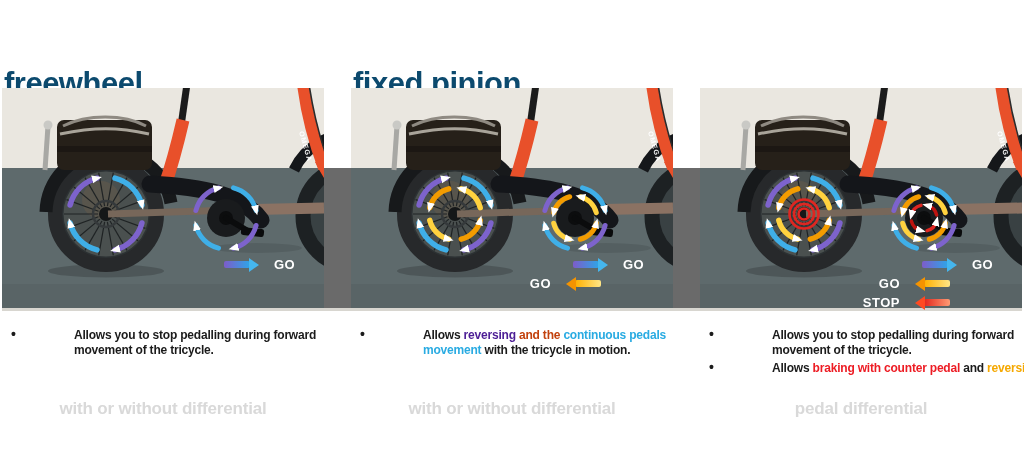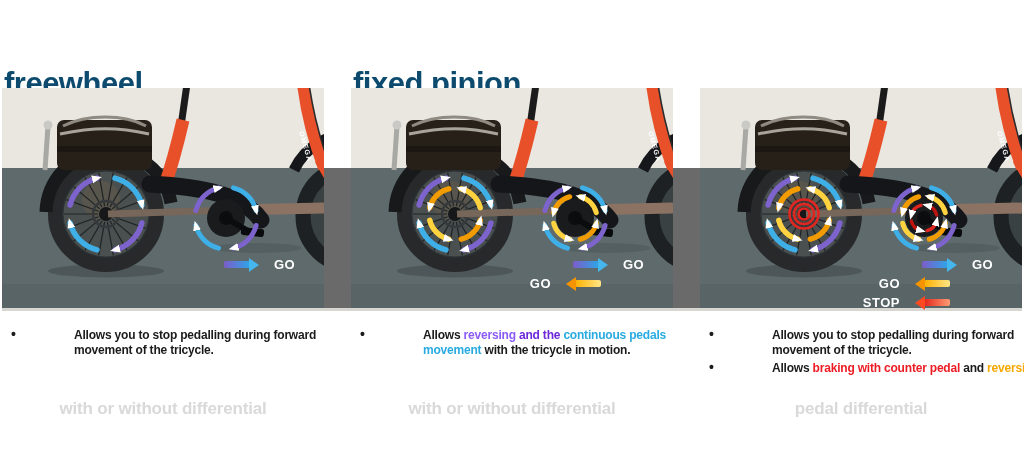--- a/index.html
+++ b/index.html
@@ -256,21 +256,21 @@
             <span class="mlabel">GO</span>
           </div>
           <div class="mrow left">
             <span class="mlabel">GO</span>
             <span class="marrow yellow left"></span>
           </div>
         </div>
     </div>
     <ul class="bullets">
         <li>
-          <div class="bline"><span style="color: rgb(27, 27, 27);">Allows </span><span style="color: #8b5cf6;">reversing</span><span style="color: #6d28d9;"> and the </span><span style="color: rgb(41, 171, 226);">continuous pedals</span></div>
+          <div class="bline"><span style="color: rgb(27, 27, 27);">Allows </span><span style="color: #4c1d95;">reversing</span><span style="color: #c2410c;"> and the </span><span style="color: rgb(41, 171, 226);">continuous pedals</span></div>
           <div class="bline"><span style="color: rgb(41, 171, 226);">movement</span><span style="color: rgb(27, 27, 27);"> with the tricycle in motion.</span></div>
         </li>
       </ul>
     <div class="panel-footer">with or without differential</div>
   </section>
 
   <section class="panel p2">
     <div class="photo">
         <svg viewBox="0 0 322 220" width="322" height="220">
     <defs>

